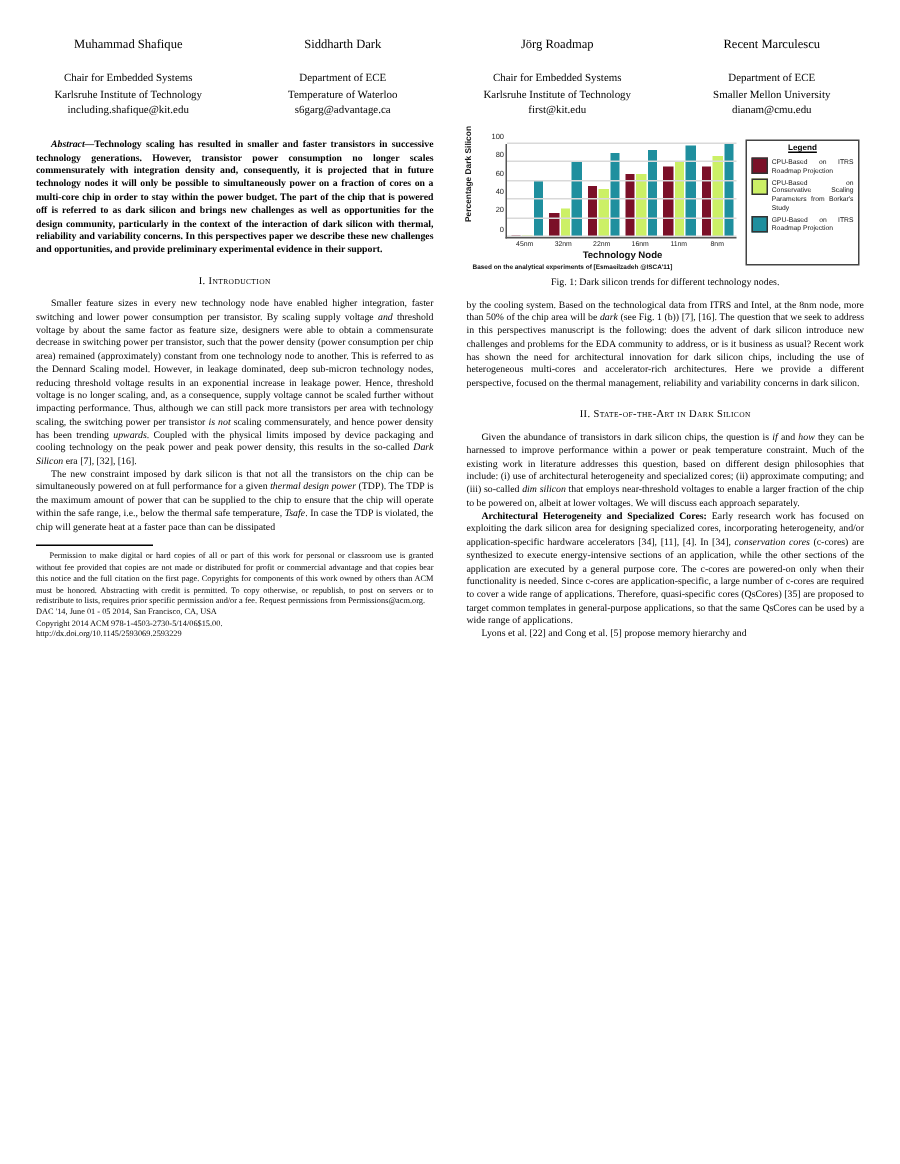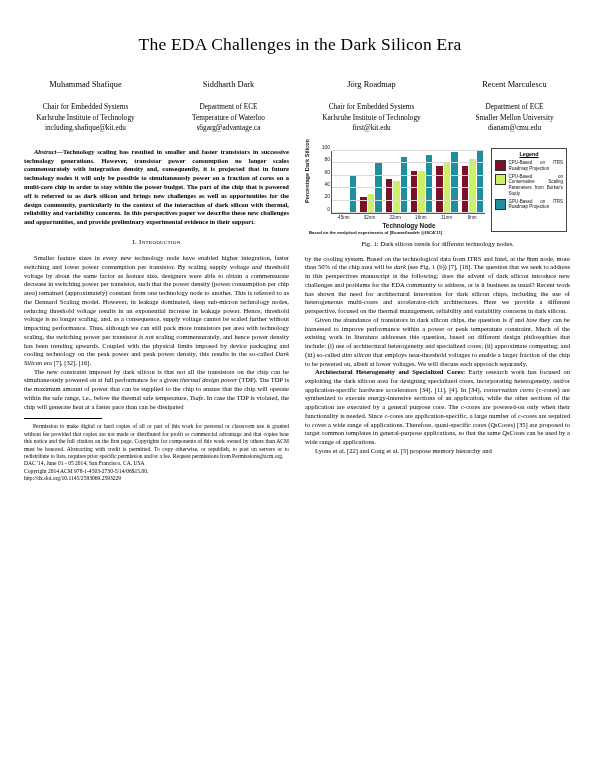--- a/index.html
+++ b/index.html
@@ -51,20 +51,21 @@
     font-size: 8.4px;
     margin-bottom: 11px;
   }
   .author .aline { white-space: nowrap; }
 
   
   .columns {
     display: flex;
     margin: 14px 24px 0 24px;
     gap: 16px;
+    justify-content: space-between;
   }
   .col {
     width: 265px;
     font-size: 6.55px;
     line-height: 1.335;
     text-align: justify;
   }
   .col p {
     margin: 0;
     text-indent: 10px;
@@ -240,21 +241,20 @@
     text-align: justify;
   }
   .copyright p { margin: 0; text-indent: 9px; }
   .copyright p.flush { text-indent: 0; }
 </style>
 </head>
 <body>
 
 <div class="page">
 
-  <h1 class="title">The EDA Challenges in the Dark Silicon Era</h1>
 
   <div class="authors">
     <div class="author">
       <div class="aname">Muhammad Shafique</div>
       <div class="aline">Chair for Embedded Systems</div>
       <div class="aline">Karlsruhe Institute of Technology</div>
       <div class="aline">including.shafique@kit.edu</div>
     </div>
     <div class="author">
       <div class="aname">Siddharth Dark</div>
@@ -380,20 +380,24 @@
               <span class="legend-text">GPU-Based on ITRS Roadmap Projection</span>
             </div>
           </div>
 
         </div>
         <div class="figcaption">Fig. 1: Dark silicon trends for different technology nodes.</div>
       </div>
 
       <p class="noindent"><span>by the cooling system. Based on the technological data from ITRS and Intel, at the 8nm node, more than 50% of the chip area will be </span><em>dark</em><span> (see Fig. 1 (b)) [7], [16]. The question that we seek to address in this perspectives manuscript is the following: does the advent of dark silicon introduce new challenges and problems for the EDA community to address, or is it business as usual? Recent work has shown the need for architectural innovation for dark silicon chips, including the use of heterogeneous multi-cores and accelerator-rich architectures. Here we provide a different perspective, focused on the thermal management, reliability and variability concerns in dark silicon.</span></p>
 
+      <div class="sec-head">
+        <span class="sec-num">II.</span>
+        <span>State-of-the-Art in Dark Silicon</span>
+      </div>
 
       <p><span>Given the abundance of transistors in dark silicon chips, the question is </span><em>if</em><span> and </span><em>how</em><span> they can be harnessed to improve performance within a power or peak temperature constraint. Much of the existing work in literature addresses this question, based on different design philosophies that include: (i) use of architectural heterogeneity and specialized cores; (ii) approximate computing; and (iii) so-called </span><em>dim silicon</em><span> that employs near-threshold voltages to enable a larger fraction of the chip to be powered on, albeit at lower voltages. We will discuss each approach separately.</span></p>
 
       <p><span class="bold">Architectural Heterogeneity and Specialized Cores:</span><span> Early research work has focused on exploiting the dark silicon area for designing specialized cores, incorporating heterogeneity, and/or application-specific hardware accelerators [34], [11], [4]. In [34], </span><em>conservation cores</em><span> (c-cores) are synthesized to execute energy-intensive sections of an application, while the other sections of the application are executed by a general purpose core. The c-cores are powered-on only when their functionality is needed. Since c-cores are application-specific, a large number of c-cores are required to cover a wide range of applications. Therefore, quasi-specific cores (QsCores) [35] are proposed to target common templates in general-purpose applications, so that the same QsCores can be used by a wide range of applications.</span></p>
 
       <p>Lyons et al. [22] and Cong et al. [5] propose memory hierarchy and</p>
 
     </div>
   </div>
 </div>

